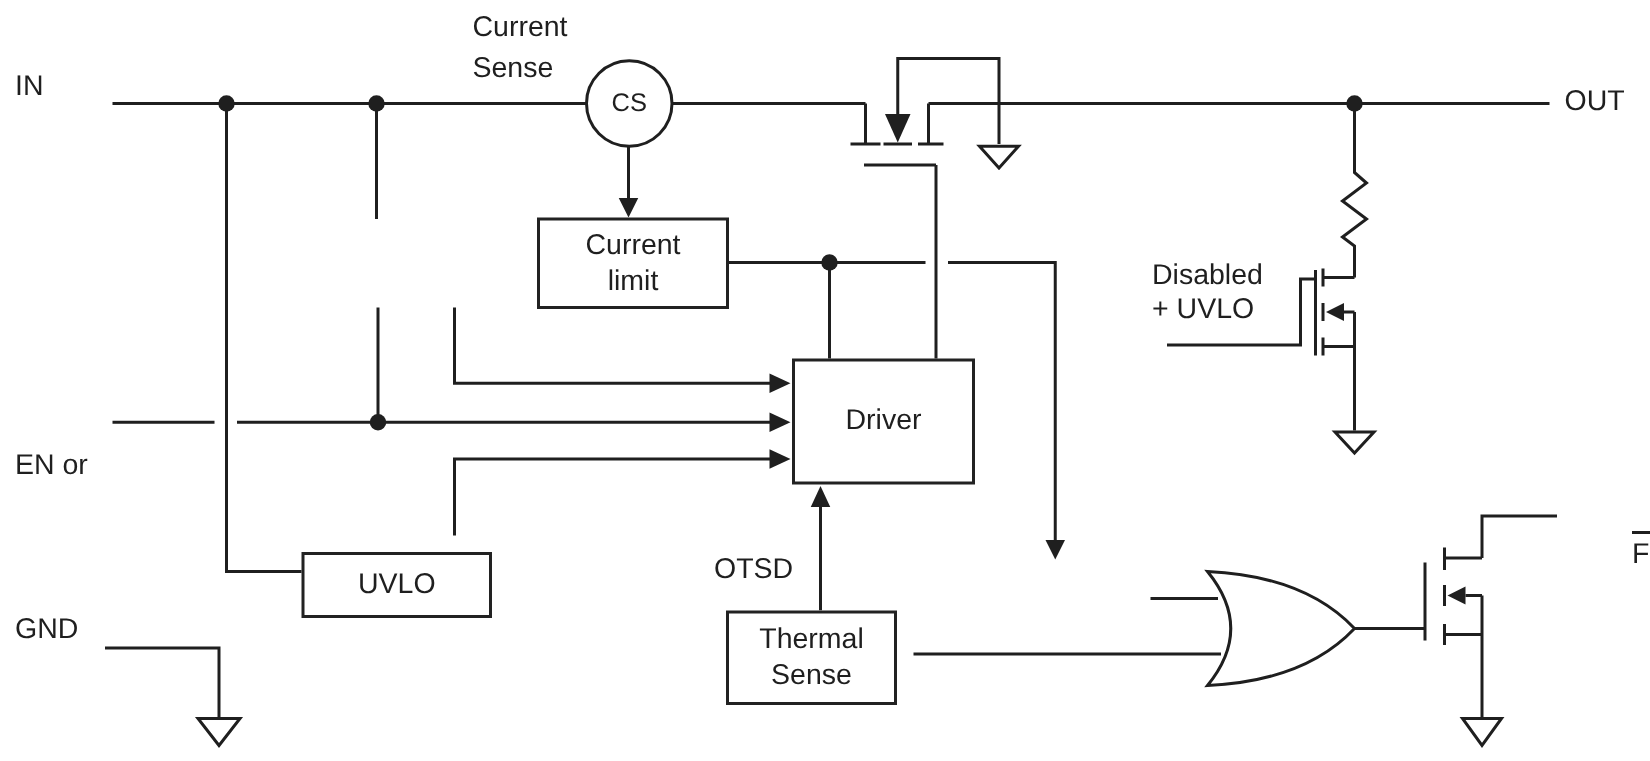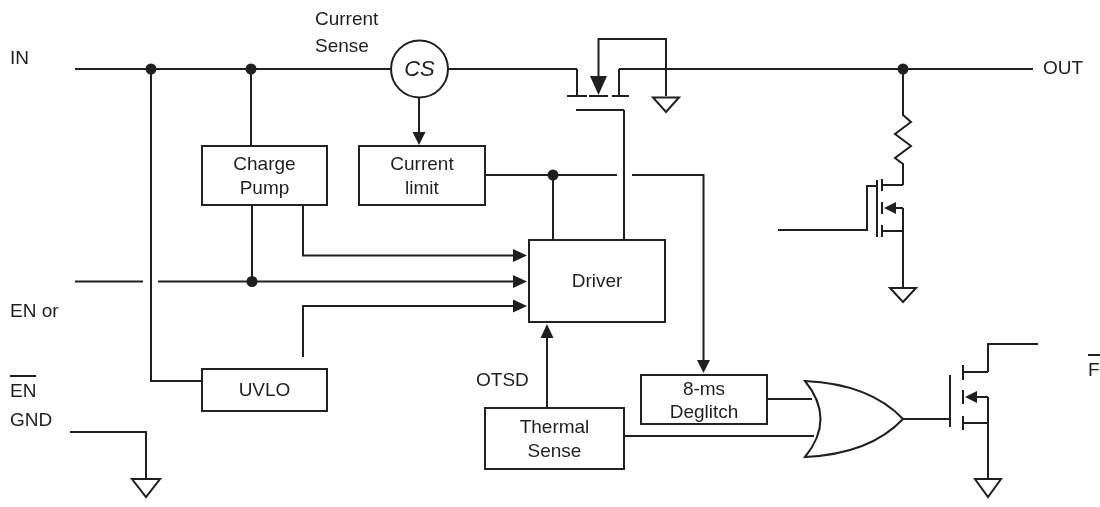--- a/index.html
+++ b/index.html
@@ -23,22 +23,21 @@
     white-space:pre-line;
   }
   .lbl{
     position:absolute;
     font-size:19px;line-height:24px;
     white-space:pre-line;
   }
   .cs-lbl{
     position:absolute;
     display:flex;align-items:center;justify-content:center;
-    font-size:22px;
-    font-style:italic;
+    font-size:17px;
   }
   .overline{
     display:inline-block;
     border-top:2px solid #1f1f1f;
     padding-top:2px;
   }
   .en-line2{margin-top:4px;}
 </style>
 </head>
 <body>
@@ -112,48 +111,43 @@
       <polygon points="527,306 513,299.5 513,312.5"></polygon>
       <polygon points="419,145 412.5,132 425.5,132"></polygon>
       <polygon points="703.5,373 697,360 710,360"></polygon>
       <polygon points="547,324 540.5,338 553.5,338"></polygon>
       <polygon points="590,76 607,76 598.5,95"></polygon>
       <polygon points="884,208 896,202 896,214"></polygon>
       <polygon points="965,397 977,391 977,403"></polygon>
     </g>
   </svg>
 
-  <div class="block" style="left:201px;top:145px;width:127px;height:61px">Charge
-Pump</div>
   <div class="block" style="left:358px;top:145px;width:128px;height:61px">Current
 limit</div>
-  <div class="block" style="left:528px;top:239px;width:138px;height:84px">Driver</div>
+  <div class="block" style="left:528px;top:239px;width:122px;height:84px">Driver</div>
   <div class="block" style="left:201px;top:368px;width:127px;height:44px">UVLO</div>
-  <div class="block" style="left:484px;top:407px;width:141px;height:63px">Thermal
+  <div class="block" style="left:484px;top:407px;width:114px;height:63px">Thermal
 Sense</div>
-  <div class="block" style="left:640px;top:374px;width:128px;height:51px;line-height:23px">8-ms
-Deglitch</div>
 
   <div class="lbl" style="left:10px;top:46px">IN</div>
   <div class="lbl" style="left:1043px;top:56px">OUT</div>
 
   <div class="lbl" style="left:10px;top:275px">
     <div>EN or</div>
-    <div class="en-line2">
-      <span class="overline">EN</span>
-    </div>
   </div>
 
   <div class="lbl" style="left:10px;top:408px">GND</div>
 
   <div class="lbl" style="left:315px;top:5px;line-height:27px">Current
 Sense</div>
 
   <div class="cs-lbl" style="left:391px;top:40px;width:57px;height:57px">CS</div>
 
   <div class="lbl" style="left:476px;top:368px">OTSD</div>
 
+  <div class="lbl" style="left:768px;top:172px;line-height:23px">Disabled
++ UVLO</div>
 
   <div class="lbl" style="left:1088px;top:330px">
     <span class="overline">FLT</span>
   </div>
 
 </div>
 
 </body></html>

